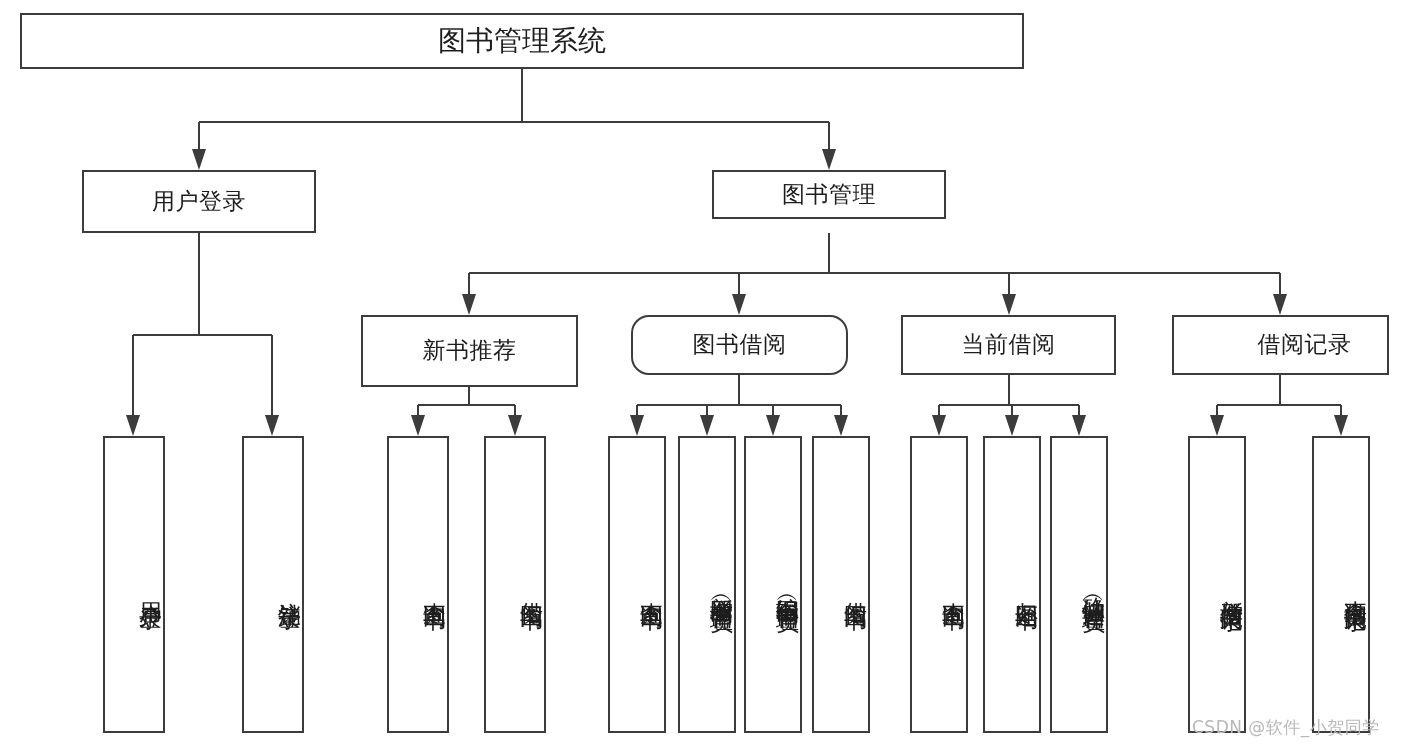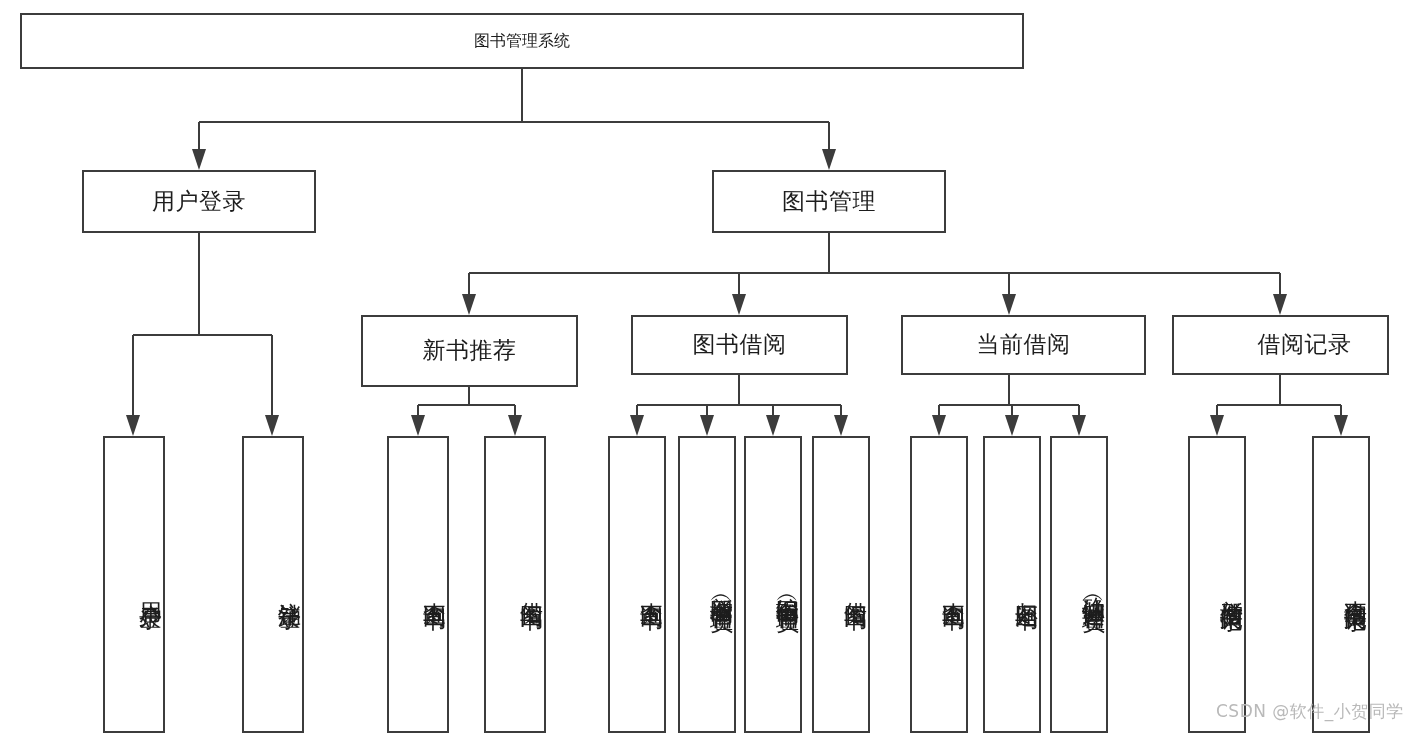--- a/index.html
+++ b/index.html
@@ -32,21 +32,21 @@
     justify-content: center;
     color: #1d1d1d;
   }
   .node-h {
     font-size: 23px;
     letter-spacing: 0.5px;
     line-height: 1.1;
     white-space: nowrap;
   }
   .node-root {
-    font-size: 16px;
+    font-size: 28px;
   }
   .node-v {
     writing-mode: vertical-rl;
     text-orientation: upright;
     font-size: 23px;
     letter-spacing: 2px;
     line-height: 1.05;
     padding-top: 6px;
     align-items: flex-start;
     justify-content: center;
@@ -125,30 +125,30 @@
       <path d="M 1334 415 L 1348 415 L 1341 436 Z" fill="#3c3c3c"></path>
     </svg>
 
   <div id="nodes">
       <div class="node node-root" style="left: 20px; top: 13px; width: 1004px; height: 56px;">
         <span class="">图书管理系统</span>
       </div>
       <div class="node node-h" style="left: 82px; top: 170px; width: 234px; height: 63px;">
         <span class="">用户登录</span>
       </div>
-      <div class="node node-h" style="left: 712px; top: 170px; width: 234px; height: 63px;">
+      <div class="node node-h" style="left: 712px; top: 170px; width: 234px; height: 49px;">
         <span class="">图书管理</span>
       </div>
       <div class="node node-h" style="left: 361px; top: 315px; width: 217px; height: 72px;">
         <span class="">新书推荐</span>
       </div>
-      <div class="node node-h" style="left: 631px; top: 315px; width: 217px; height: 60px;">
+      <div class="node node-h" style="left: 631px; top: 315px; width: 217px; height: 60px; border-radius: 18px;">
         <span class="">图书借阅</span>
       </div>
-      <div class="node node-h" style="left: 901px; top: 315px; width: 245px; height: 60px;">
+      <div class="node node-h" style="left: 901px; top: 315px; width: 215px; height: 60px;">
         <span class="">当前借阅</span>
       </div>
       <div class="node node-h" style="left: 1172px; top: 315px; width: 217px; height: 60px; padding-left: 48px;">
         <span class="">借阅记录</span>
       </div>
       <div class="node node-v" style="left: 103px; top: 436px; width: 62px; height: 297px;">
         <span class="vtext">用户登录</span>
       </div>
       <div class="node node-v" style="left: 242px; top: 436px; width: 62px; height: 297px;">
         <span class="vtext">注销登录</span>
@@ -181,15 +181,15 @@
         <span class="vtext">确认归还（管理员）</span>
       </div>
       <div class="node node-v" style="left: 1188px; top: 436px; width: 58px; height: 297px;">
         <span class="vtext">新增借阅记录</span>
       </div>
       <div class="node node-v" style="left: 1312px; top: 436px; width: 58px; height: 297px;">
         <span class="vtext">查询借阅记录</span>
       </div>
     </div>
 
-  <div class="watermark" style="left: 1192px; top: 700px; margin-left: 24px;">CSDN @软件_小贺同学</div>
+  <div class="watermark" style="left: 1192px; top: 716px;">CSDN @软件_小贺同学</div>
 
 </div>
 
 </body></html>

